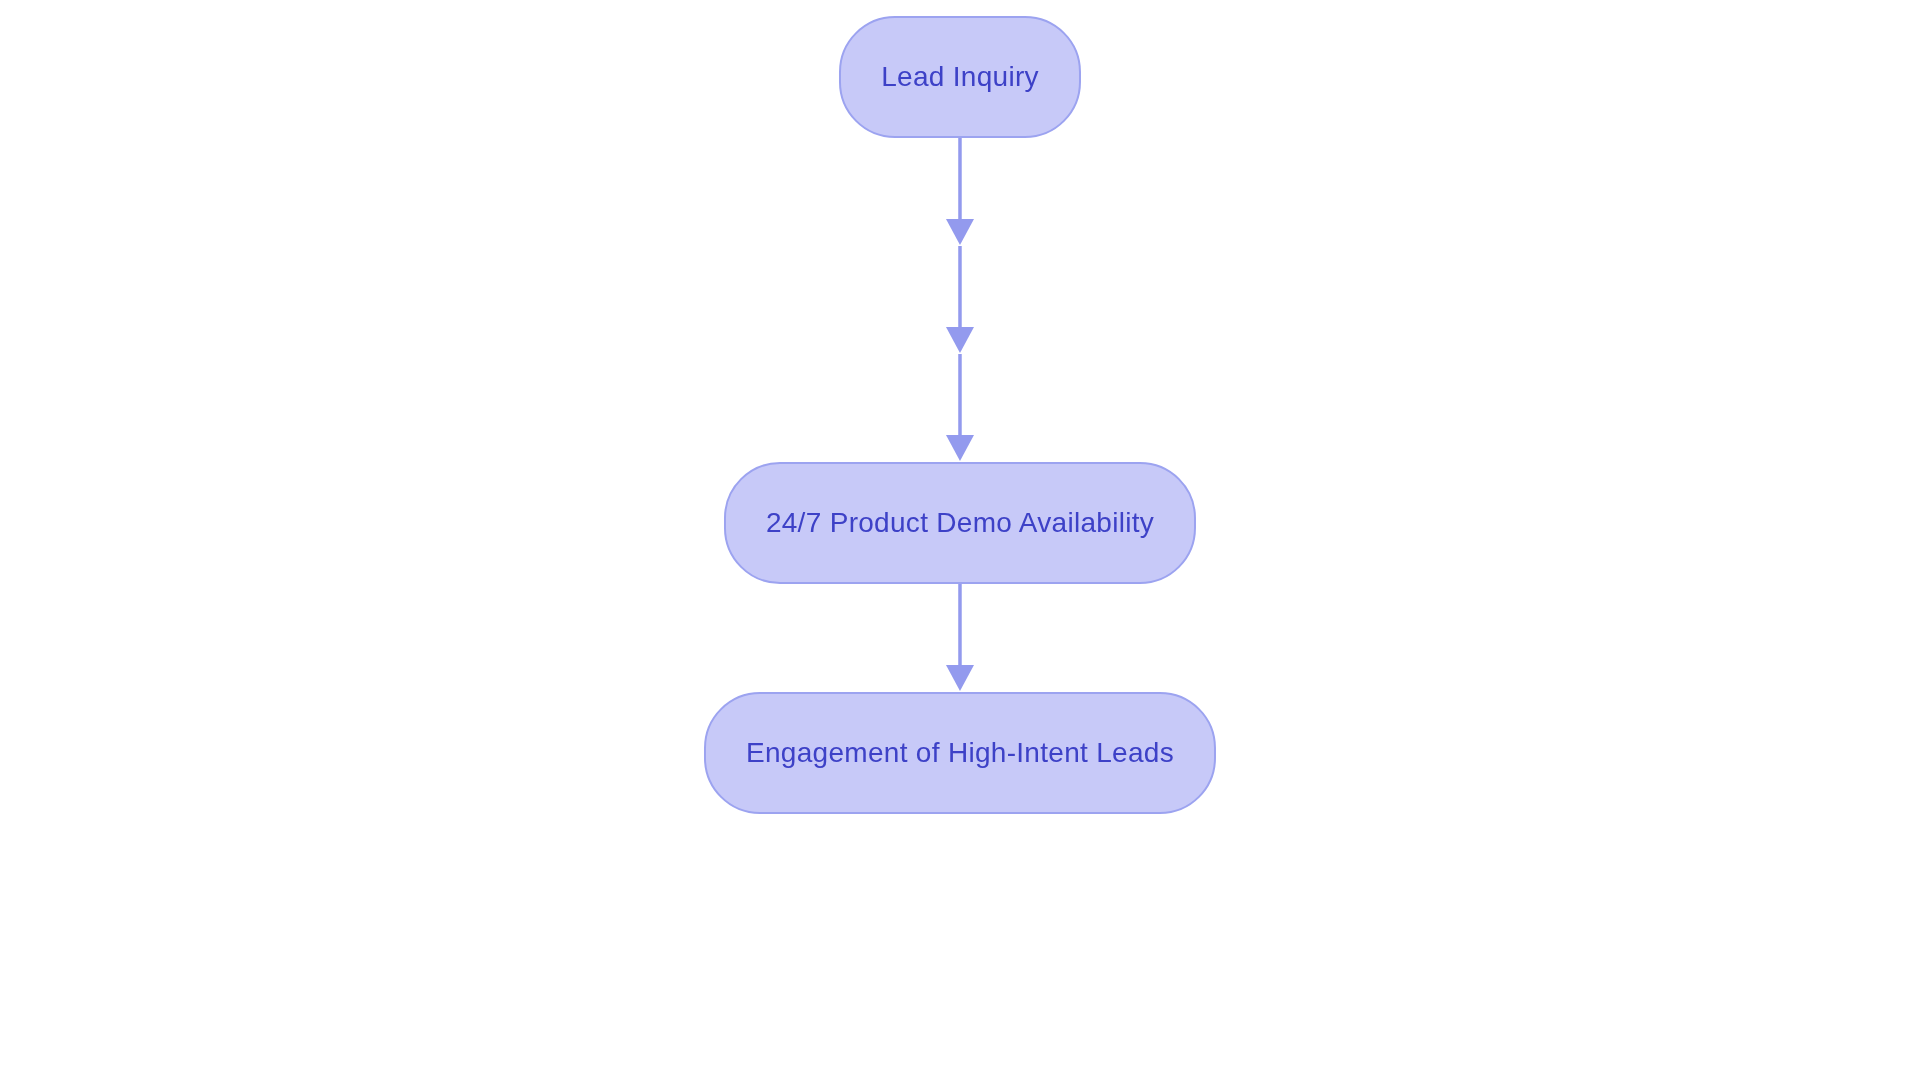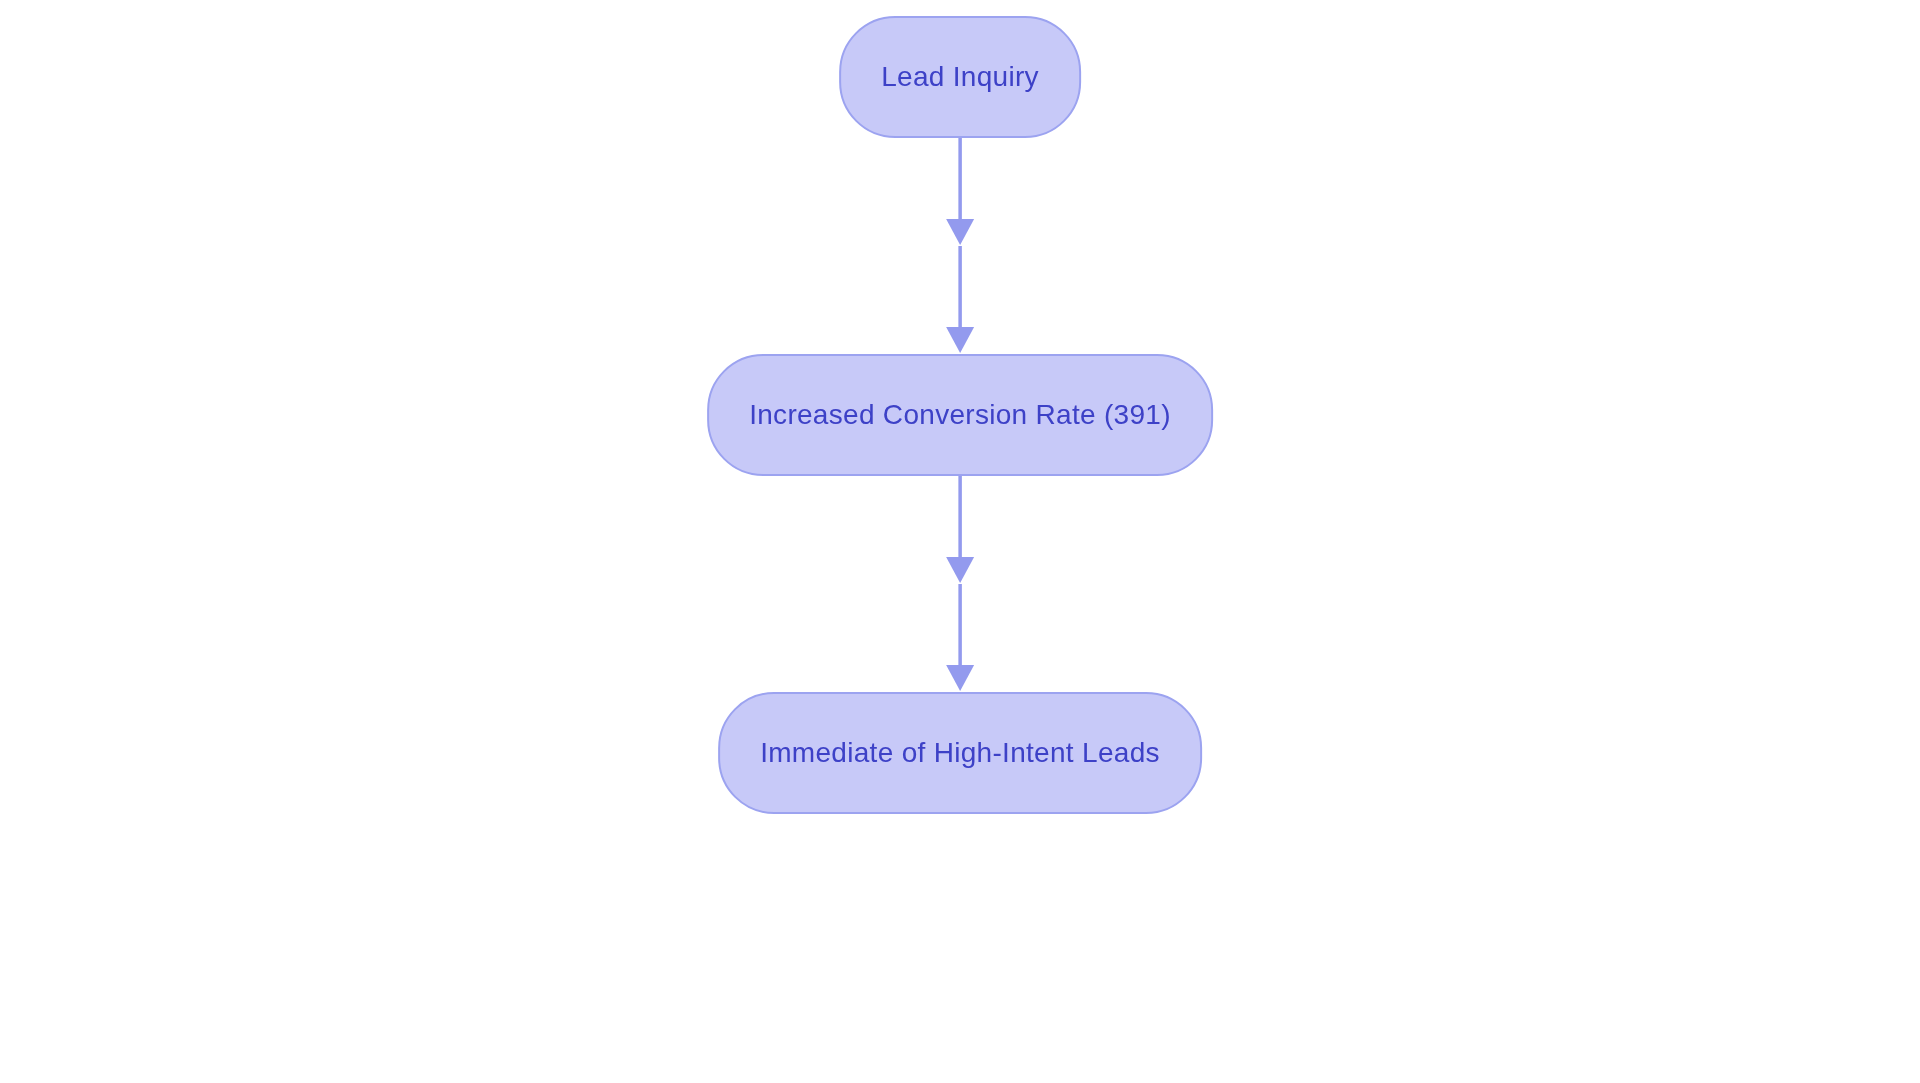--- a/index.html
+++ b/index.html
@@ -65,33 +65,33 @@
       <line x1="16" y1="0" x2="16" y2="84" stroke-width="3.5" stroke="#939aee"></line>
       <polygon points="2,81 30,81 16,107" fill="#939aee"></polygon>
     </svg>
 
 
     <svg class="arrow" width="32" height="108" viewBox="0 0 32 108">
       <line x1="16" y1="0" x2="16" y2="84" stroke-width="3.5" stroke="#939aee"></line>
       <polygon points="2,81 30,81 16,107" fill="#939aee"></polygon>
     </svg>
 
+
+    <svg class="arrow" width="32" height="108" viewBox="0 0 32 108">
+      <line x1="16" y1="0" x2="16" y2="84" stroke-width="3.5" stroke="#939aee"></line>
+      <polygon points="2,81 30,81 16,107" fill="#939aee"></polygon>
+    </svg>
+
     <div class="node">
-      <span class="node-label">Increased Conversion Rate (391)</span>
+      <span class="node-label">24/7 Product Demo Availability</span>
     </div>
 
     <svg class="arrow" width="32" height="108" viewBox="0 0 32 108">
       <line x1="16" y1="0" x2="16" y2="84" stroke-width="3.5" stroke="#939aee"></line>
       <polygon points="2,81 30,81 16,107" fill="#939aee"></polygon>
     </svg>
 
-
-    <svg class="arrow" width="32" height="108" viewBox="0 0 32 108">
-      <line x1="16" y1="0" x2="16" y2="84" stroke-width="3.5" stroke="#939aee"></line>
-      <polygon points="2,81 30,81 16,107" fill="#939aee"></polygon>
-    </svg>
-
     <div class="node">
-      <span class="node-label">Immediate of High-Intent Leads</span>
+      <span class="node-label">Engagement of High-Intent Leads</span>
     </div>
 
   </div>
 </div>
 
 </body></html>

